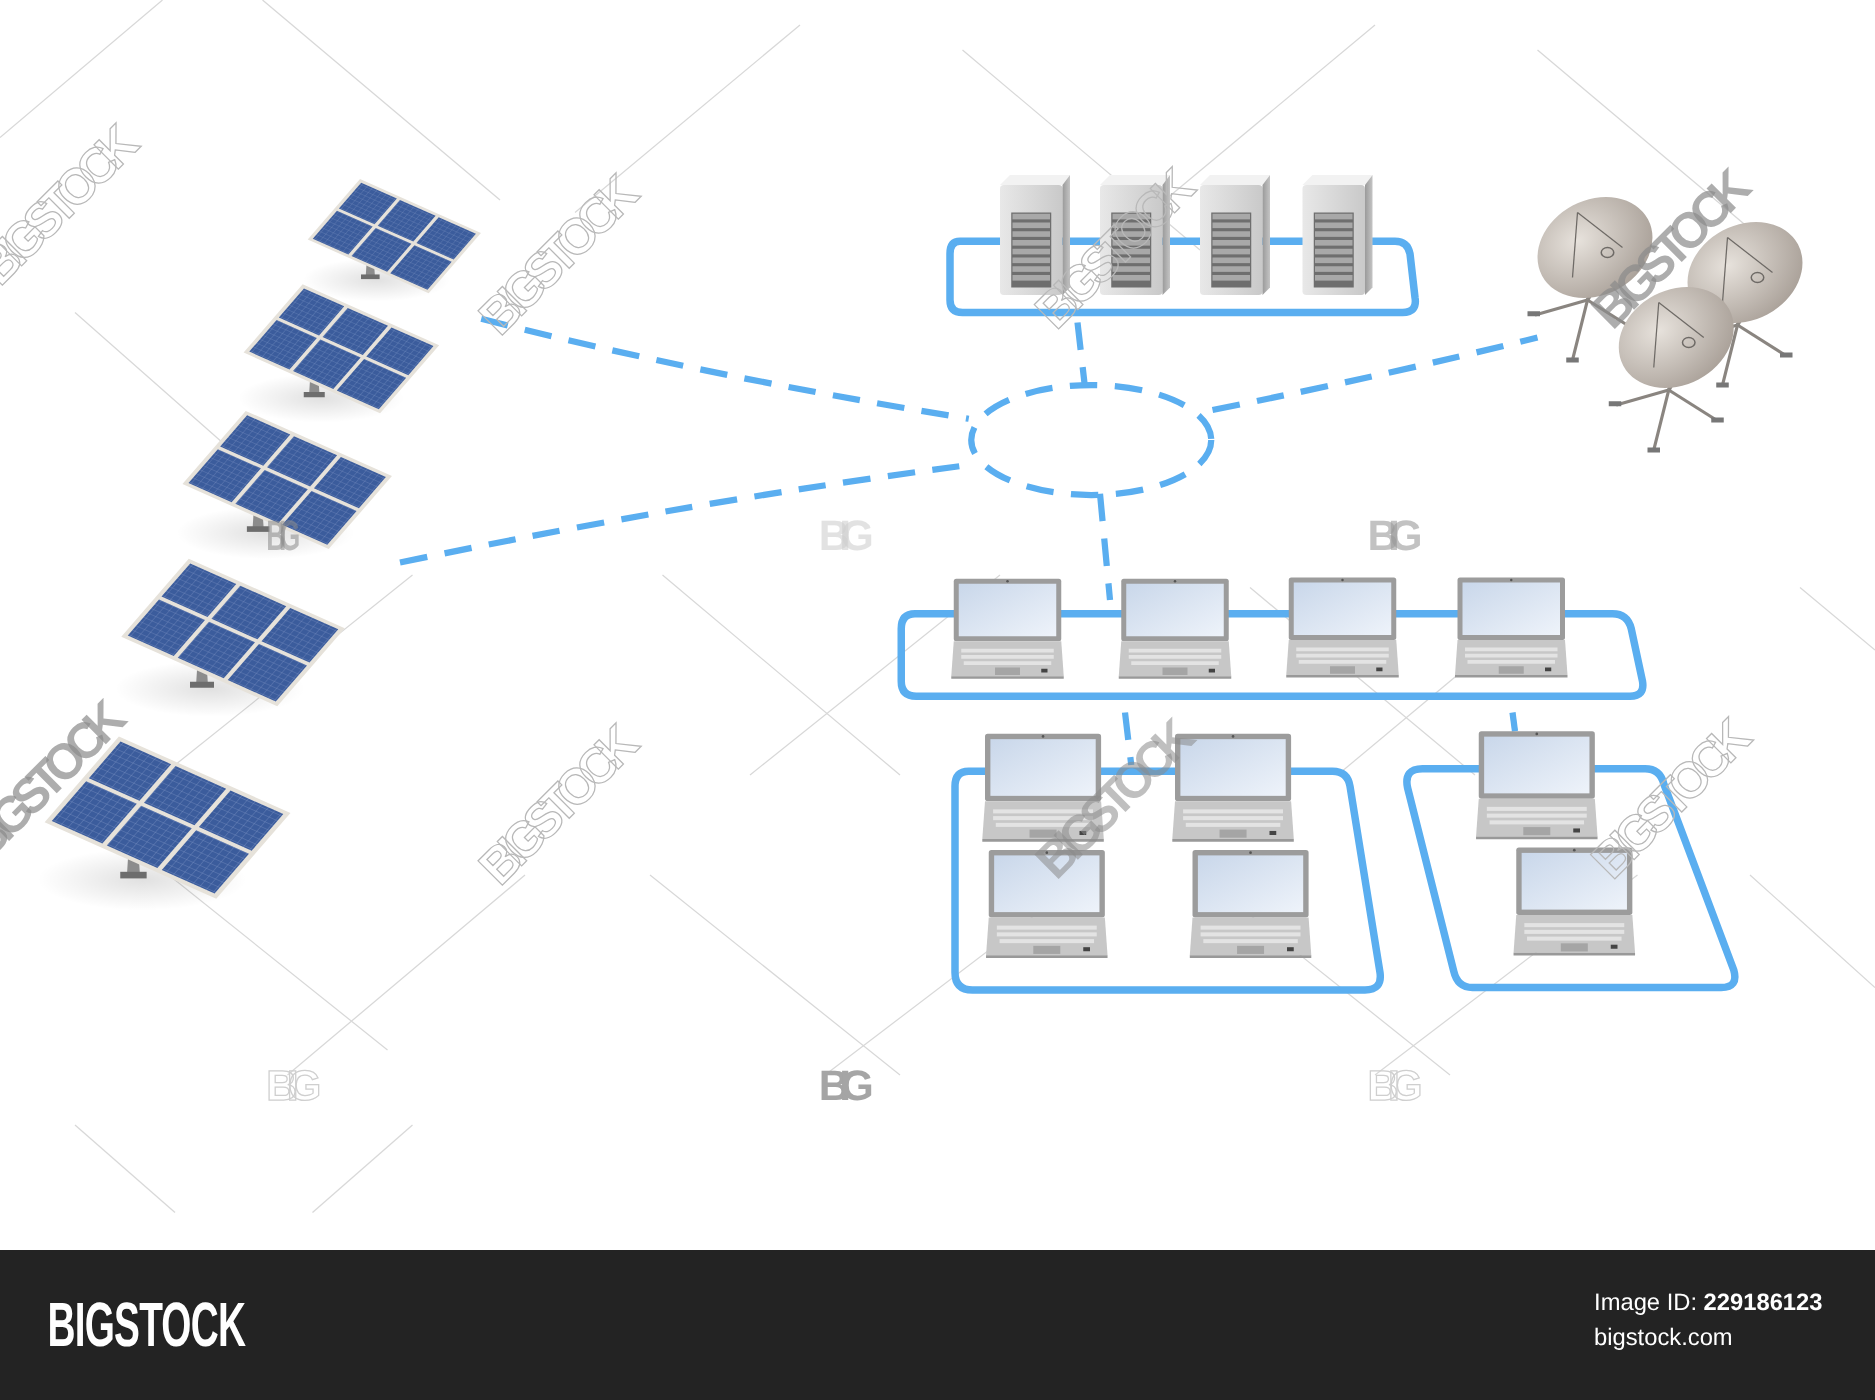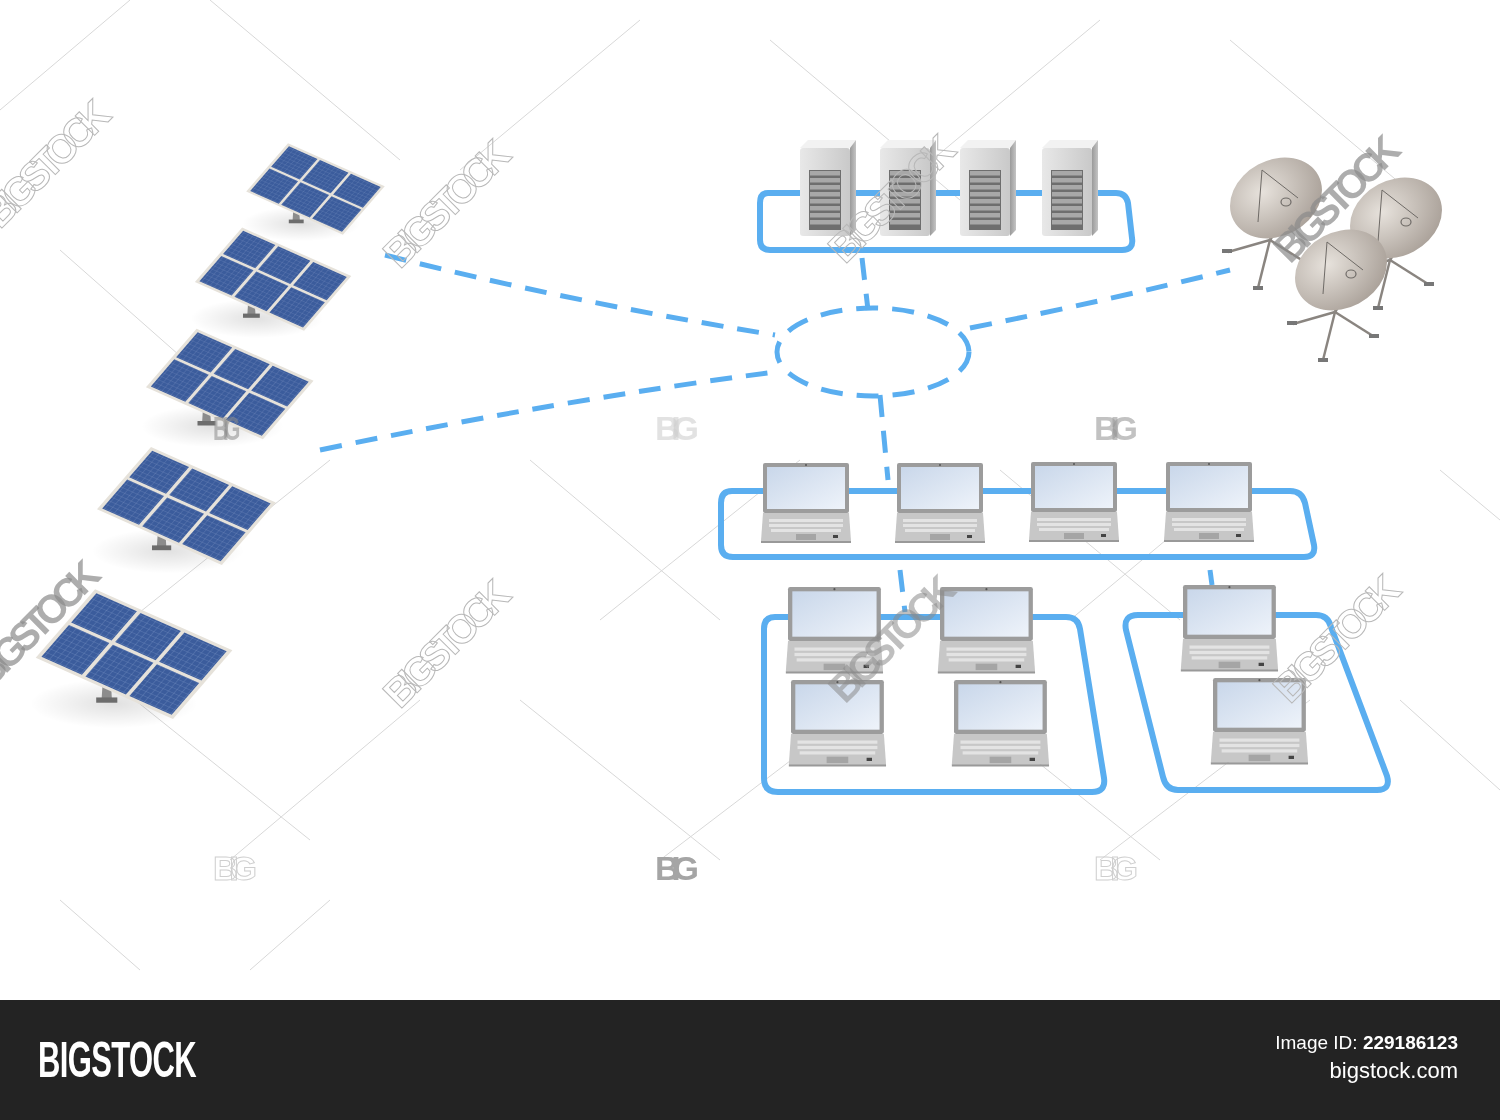--- a/index.html
+++ b/index.html
@@ -1,23 +1,23 @@
 <!DOCTYPE html>
 <html><head>
 <meta charset="utf-8">
 <style>
   html, body { margin: 0; padding: 0; }
   body { width: 1500px; height: 1120px; background: #ffffff; position: relative; overflow: hidden; font-family: "Liberation Sans", sans-serif; }
   #canvas { position: absolute; left: 0; top: 0; width: 1500px; height: 1000px; }
   #footer { position: absolute; left: 0; top: 1000px; width: 1500px; height: 120px; background: #232323; }
   #footer .brand { position: absolute; left: 38px; top: 32px; color: #ffffff; font-family: "Liberation Sans", sans-serif; font-weight: bold; font-size: 50px; letter-spacing: -1px; transform: scaleX(0.62); transform-origin: left top; line-height: 56px; }
-  #footer .meta { position: absolute; right: 42px; top: 30px; text-align: right; color: #ffffff; font-family: "Liberation Sans", sans-serif; }
+  #footer .meta { position: absolute; right: 42px; top: 30px; color: #ffffff; font-family: "Liberation Sans", sans-serif; }
   #footer .meta .id-row { font-size: 19px; line-height: 26px; }
   #footer .meta .id-row b { font-weight: bold; }
-  #footer .meta .site { font-size: 22px; line-height: 30px; }
+  #footer .meta .site { font-size: 19px; line-height: 30px; }
   .wm-text { font-family: "Liberation Sans", sans-serif; font-weight: bold; }
 </style>
 </head>
 <body>
 
 <svg id="canvas" viewBox="0 0 1500 1000" xmlns="http://www.w3.org/2000/svg">
   <defs>
     <pattern id="cells" width="6" height="6" patternUnits="userSpaceOnUse">
       <rect width="6" height="6" fill="#3b5c9c"></rect>
       <path d="M0 0H6M0 0V6" stroke="#7e95c4" stroke-width="0.6"></path>

